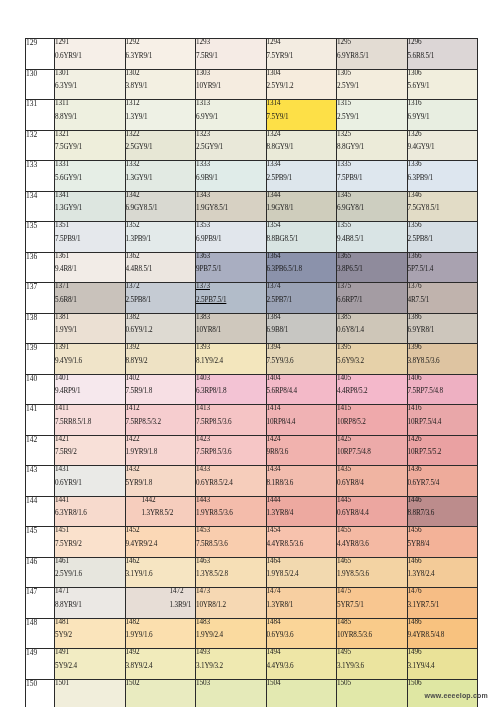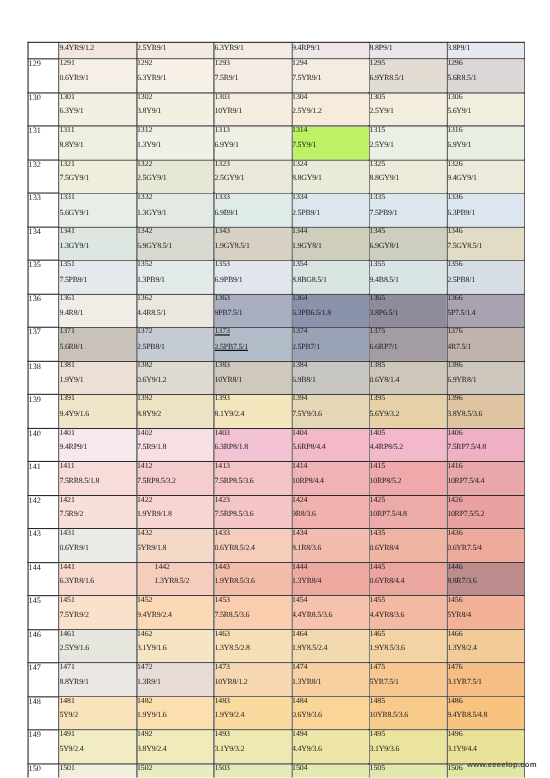--- a/index.html
+++ b/index.html
@@ -81,41 +81,20 @@
     letter-spacing: 0.2px;
   }
 </style>
 </head>
 <body>
 
 <div id="page">
 
   <table class="chart">
     <tbody id="table-body">
-        <tr class="headerrow">
-          <td class="corner"></td>
-          <td class="swatch" style="background: rgb(242, 230, 221);">
-            <span class="munsell">9.4YR9/1.2</span>
-          </td>
-          <td class="swatch" style="background: rgb(244, 234, 228);">
-            <span class="munsell">2.5YR9/1</span>
-          </td>
-          <td class="swatch" style="background: rgb(243, 236, 228);">
-            <span class="munsell">6.3YR9/1</span>
-          </td>
-          <td class="swatch" style="background: rgb(239, 230, 230);">
-            <span class="munsell">9.4RP9/1</span>
-          </td>
-          <td class="swatch" style="background: rgb(233, 230, 234);">
-            <span class="munsell">8.8P9/1</span>
-          </td>
-          <td class="swatch" style="background: rgb(230, 232, 239);">
-            <span class="munsell">3.8P9/1</span>
-          </td>
-        </tr>
         <tr>
           <td class="rowhead">129</td>
           <td class="swatch" style="background: rgb(246, 239, 232);">
             <span class="code">1291</span>
             <span class="munsell">0.6YR9/1</span>
           </td>
           <td class="swatch" style="background: rgb(247, 240, 231);">
             <span class="code">1292</span>
             <span class="munsell">6.3YR9/1</span>
           </td>
@@ -170,21 +149,21 @@
             <span class="munsell">8.8Y9/1</span>
           </td>
           <td class="swatch" style="background: rgb(238, 241, 229);">
             <span class="code">1312</span>
             <span class="munsell">1.3Y9/1</span>
           </td>
           <td class="swatch" style="background: rgb(237, 240, 226);">
             <span class="code">1313</span>
             <span class="munsell">6.9Y9/1</span>
           </td>
-          <td class="swatch" style="background: #bef264;">
+          <td class="swatch" style="background: #fde047;">
             <span class="code">1314</span>
             <span class="munsell">7.5Y9/1</span>
           </td>
           <td class="swatch" style="background: rgb(234, 240, 227);">
             <span class="code">1315</span>
             <span class="munsell">2.5Y9/1</span>
           </td>
           <td class="swatch" style="background: rgb(232, 238, 225);">
             <span class="code">1316</span>
             <span class="munsell">6.9Y9/1</span>
@@ -594,21 +573,21 @@
             <span class="code">1466</span>
             <span class="munsell">1.3Y8/2.4</span>
           </td>
         </tr>
         <tr>
           <td class="rowhead">147</td>
           <td class="swatch" style="background: rgb(235, 232, 228);">
             <span class="code">1471</span>
             <span class="munsell">8.8YR9/1</span>
           </td>
-          <td class="swatch" style="background: rgb(231, 221, 214);">
+          <td class="swatch" style="background: rgb(231, 221, 214); padding-left: 44px;">
             <span class="code">1472</span>
             <span class="munsell">1.3R9/1</span>
           </td>
           <td class="swatch" style="background: rgb(246, 216, 179);">
             <span class="code">1473</span>
             <span class="munsell">10YR8/1.2</span>
           </td>
           <td class="swatch" style="background: rgb(247, 207, 161);">
             <span class="code">1474</span>
             <span class="munsell">1.3YR8/1</span>

